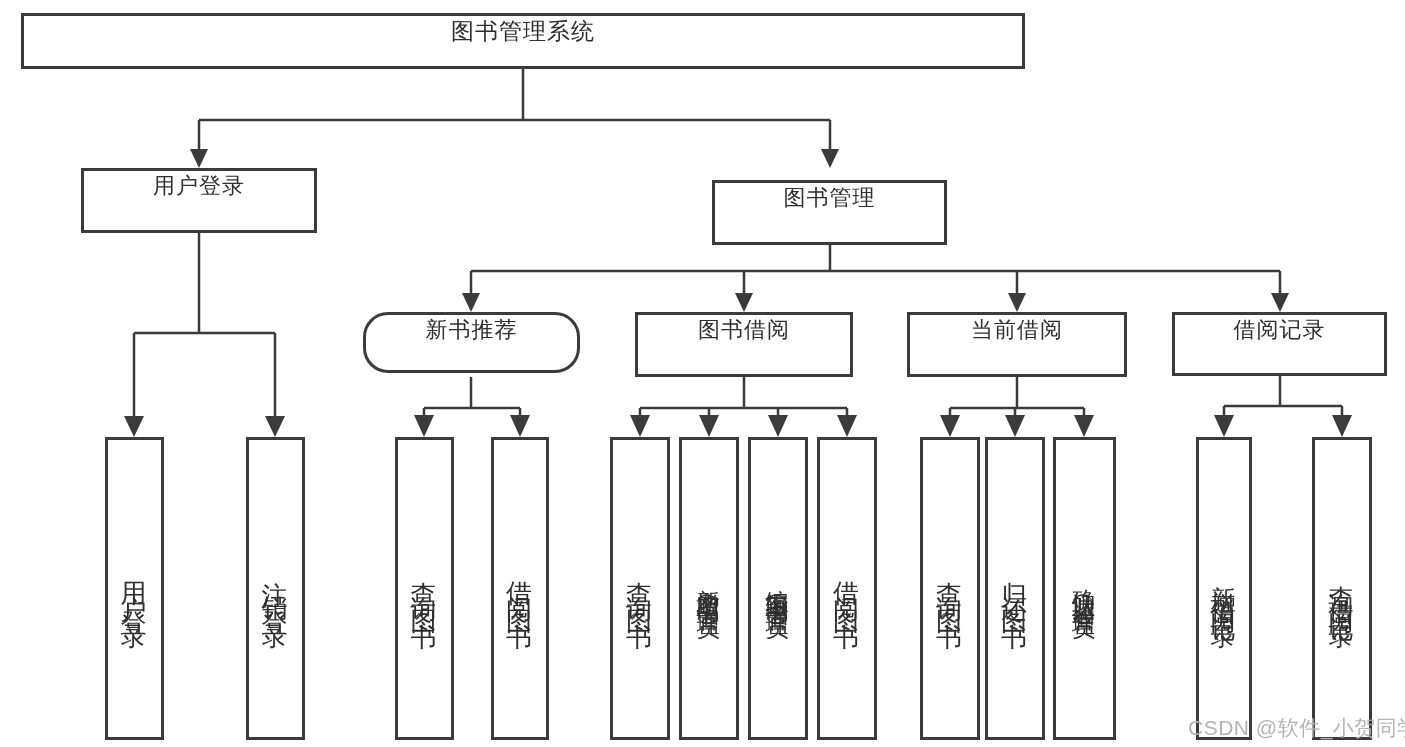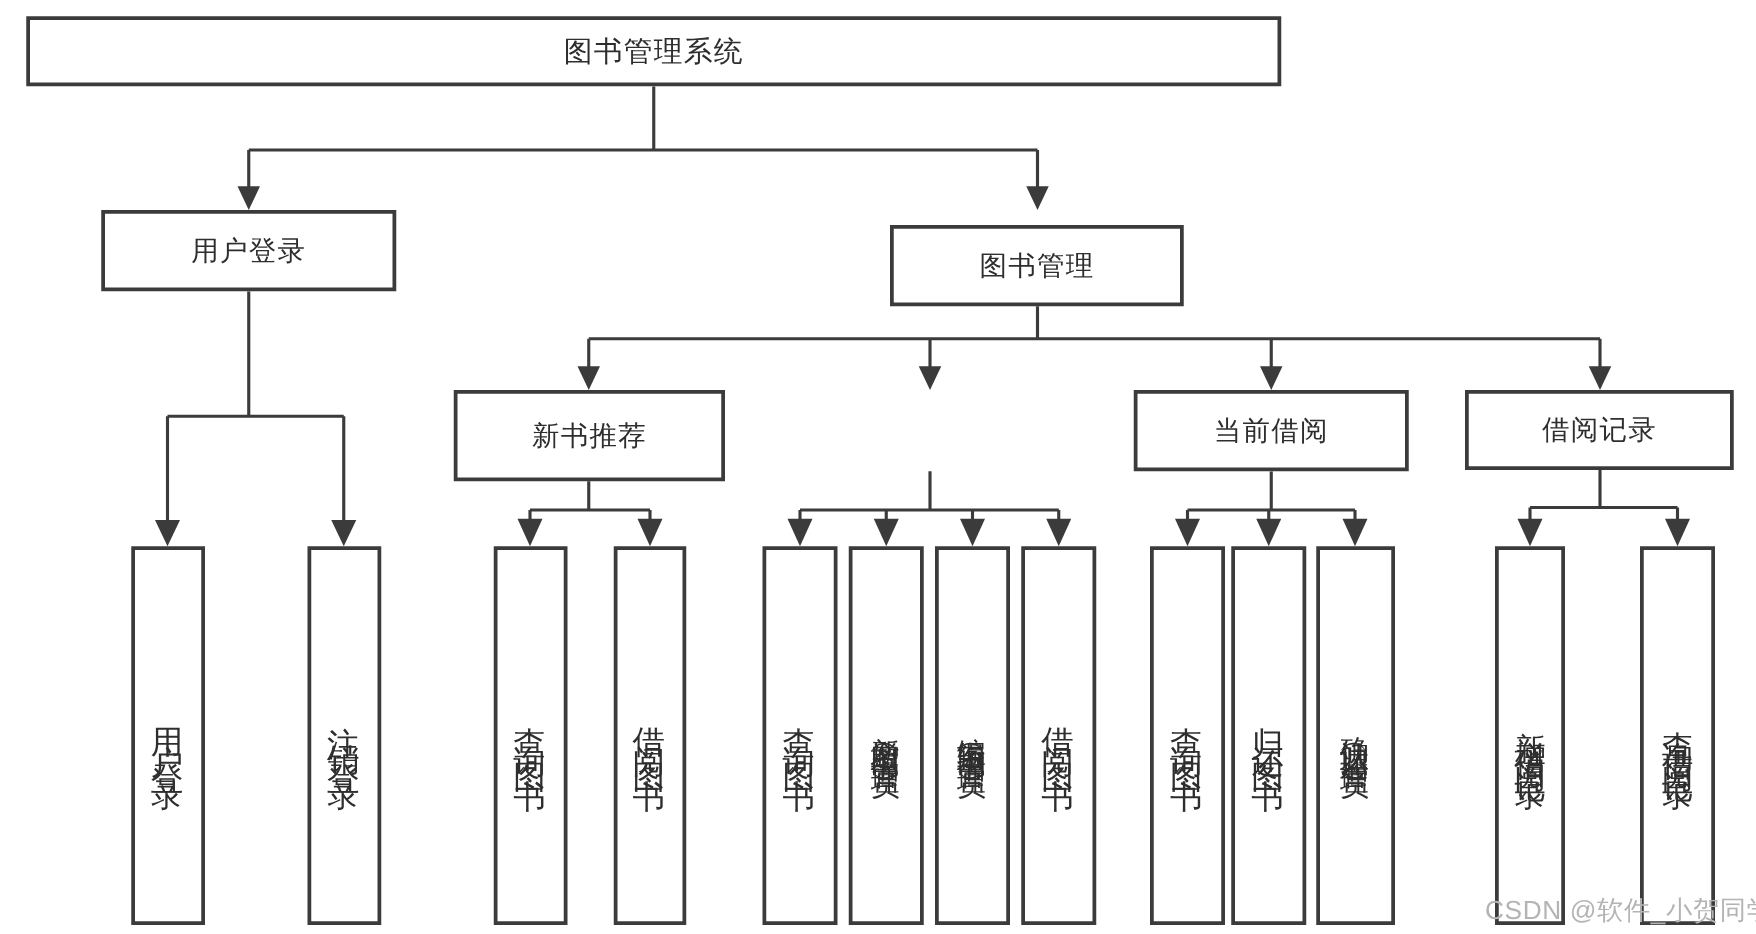--- a/index.html
+++ b/index.html
@@ -9,29 +9,29 @@
     background:#ffffff;
     font-family:"Liberation Sans","DejaVu Sans",sans-serif;
     overflow:hidden;
   }
   #connectors{position:absolute;left:0;top:0;width:1405px;height:747px;z-index:1;}
   .node{
     position:absolute;
     box-sizing:border-box;
     border:3px solid #3b3b3b;
     background:#ffffff;
-    display:flex;align-items:center;justify-content:center;
+    display:flex;align-items:flex-start;justify-content:center;
     z-index:2;
     color:#2e2e2e;
   }
   .hnode{font-size:22px;letter-spacing:1px;}
   #root-box{left:21px;top:13px;width:1004px;height:56px;font-size:23px;}
   #n-user-login{left:81px;top:168px;width:236px;height:65px;}
   #n-book-mgmt{left:712px;top:180px;width:235px;height:65px;}
-  #n-new-book{left:363px;top:312px;width:217px;height:73px;}
+  #n-new-book{left:363px;top:312px;width:217px;height:61px;border-radius:25px;}
   #n-book-borrow{left:635px;top:312px;width:218px;height:65px;}
   #n-current-borrow{left:907px;top:312px;width:220px;height:65px;}
   #n-borrow-records{left:1172px;top:312px;width:215px;height:64px;}
   .leaf{
     position:absolute;top:437px;height:303px;
     box-sizing:border-box;border:3px solid #3b3b3b;background:#ffffff;
     display:flex;align-items:center;justify-content:center;
     z-index:2;color:#2e2e2e;
   }
   .leaf span{
@@ -126,20 +126,23 @@
   <div id="n-user-login" class="node hnode">
     <span>用户登录</span>
   </div>
   <div id="n-book-mgmt" class="node hnode">
     <span>图书管理</span>
   </div>
 
   <div id="n-new-book" class="node hnode">
     <span>新书推荐</span>
   </div>
+  <div id="n-book-borrow" class="node hnode">
+    <span>图书借阅</span>
+  </div>
   <div id="n-current-borrow" class="node hnode">
     <span>当前借阅</span>
   </div>
   <div id="n-borrow-records" class="node hnode">
     <span>借阅记录</span>
   </div>
 
   <div id="lf-1" class="leaf">
     <span class="s4">用户登录</span>
   </div>

